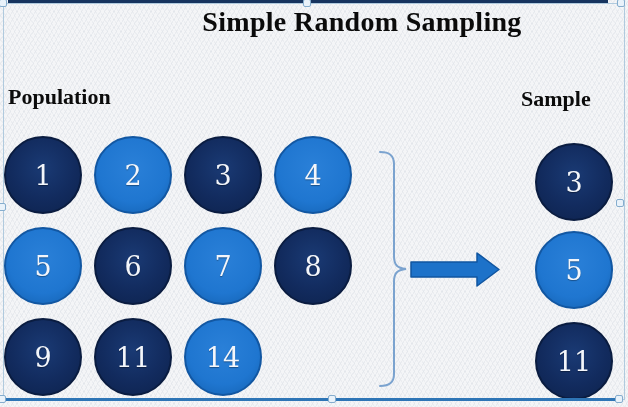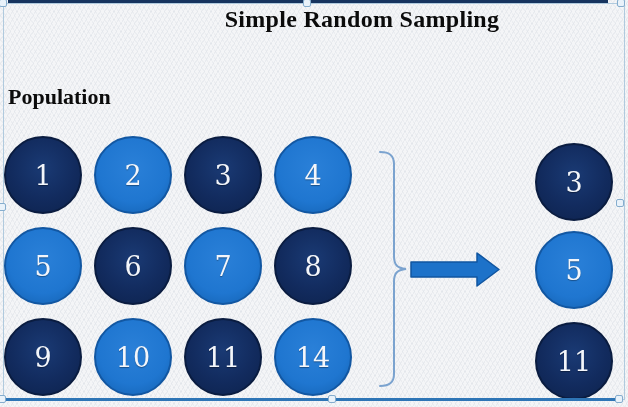--- a/index.html
+++ b/index.html
@@ -13,21 +13,21 @@
   }
   .top-border{position:absolute;left:8px;top:0;width:600px;height:4px;background:var(--top-border,#17345f);}
   .bottom-border{position:absolute;left:2px;top:398px;width:620px;height:3px;background:var(--bottom-border,#2e75b6);z-index:3;}
   .selection-frame{position:absolute;left:3px;top:3px;width:620px;height:395px;border:1px solid #b0cade;pointer-events:none;}
   .handle{position:absolute;width:8px;height:8px;background:#e9f2fa;border:1px solid #85adce;border-radius:2px;z-index:5;box-sizing:border-box;}
   .h-tl{left:-1px;top:-1px;}   .h-tc{left:303px;top:-1px;} .h-tr{left:617px;top:-1px;}
   .h-ml{left:-2px;top:203px;}  .h-mr{left:616px;top:199px;}
   .h-bl{left:-2px;top:395px;}  .h-bc{left:328px;top:395px;} .h-br{left:615px;top:395px;}
   .title{
     position:absolute;left:96px;top:6px;width:532px;text-align:center;
-    font-size:24px;font-weight:bold;color:#0b0b0b;letter-spacing:0.3px;
+    font-size:28px;font-weight:bold;color:#0b0b0b;letter-spacing:0.3px;
   }
   .section-label{position:absolute;font-size:22px;font-weight:bold;color:#0b0b0b;}
   .label-population{left:8px;top:84px;}
   .label-sample{left:521px;top:86px;}
   .population-grid{
     position:absolute;left:4px;top:136px;
     display:grid;grid-template-columns:repeat(4,78px);grid-auto-rows:78px;
     column-gap:12px;row-gap:13px;
   }
   .sample-column{position:absolute;left:535px;top:143px;display:flex;flex-direction:column;}
@@ -55,32 +55,32 @@
 
 <div class="stage" style="--dark-circle: #122b5e; --light-circle: #1f76d0; --arrow-fill: #1d72c9; --arrow-border: #1055a0; --brace: #7ba3cf; --top-border: #17345f; --bottom-border: #2e75b6;">
 
   <div class="top-border"></div>
   <div class="bottom-border"></div>
   <div class="selection-frame"></div>
 
   <div class="title">Simple Random Sampling</div>
 
   <div class="section-label label-population">Population</div>
+  <div class="section-label label-sample">Sample</div>
 
   <div class="population-grid">
     <div class="circle shade-dark">1</div>
     <div class="circle shade-light">2</div>
     <div class="circle shade-dark">3</div>
     <div class="circle shade-light">4</div>
     <div class="circle shade-light">5</div>
     <div class="circle shade-dark">6</div>
     <div class="circle shade-light">7</div>
     <div class="circle shade-dark">8</div>
     <div class="circle shade-dark">9</div>
-    <div class="circle shade-light">10</div>
     <div class="circle shade-dark">11</div>
     <div class="circle shade-light">14</div>
   </div>
 
   <svg class="brace-svg" width="40" height="248" viewBox="0 0 40 248">
     <path d="M6,6 C15,6 20,9 20,18 L20,110 C20,119 23,122 32,123 C23,124 20,127 20,136 L20,228 C20,237 15,240 6,240" fill="none" stroke="var(--brace,#7ba3cf)" stroke-width="2" stroke-linecap="round"></path>
   </svg>
 
   <svg class="arrow-svg" width="96" height="41" viewBox="0 0 96 41">
     <polygon points="4,13 70,13 70,4 92,20.5 70,37 70,28 4,28" fill="var(--arrow-fill,#1d72c9)" stroke="var(--arrow-border,#1055a0)" stroke-width="1.5" stroke-linejoin="round"></polygon>

